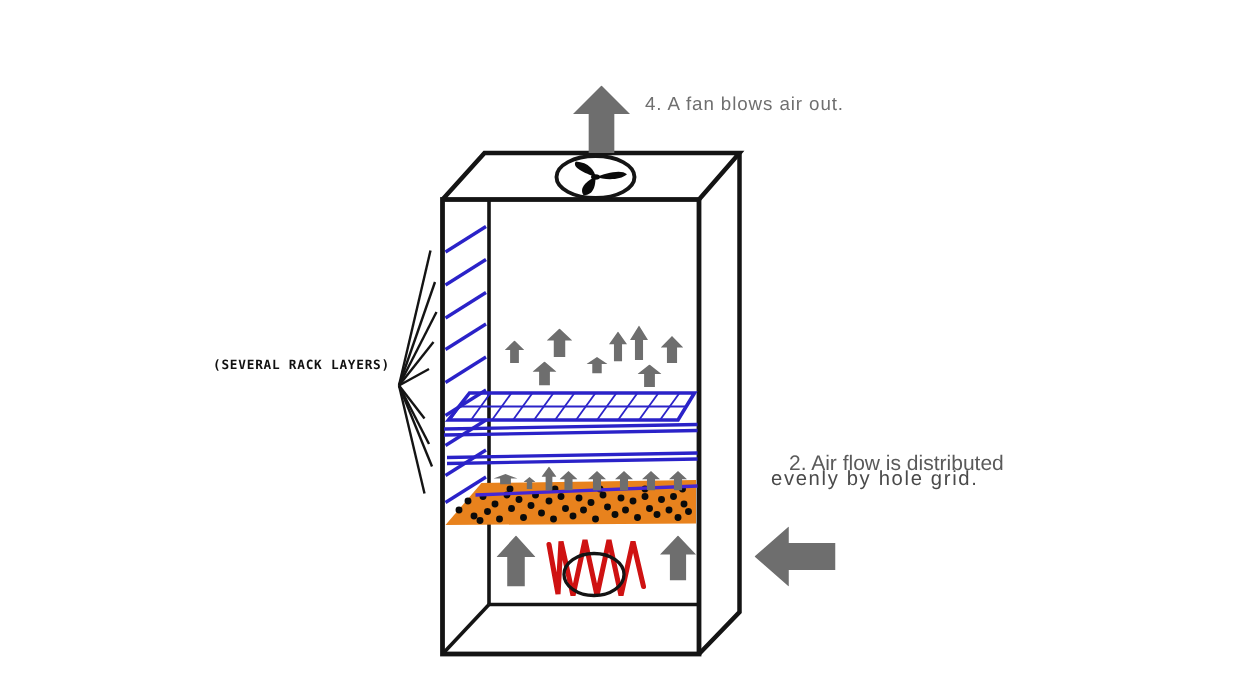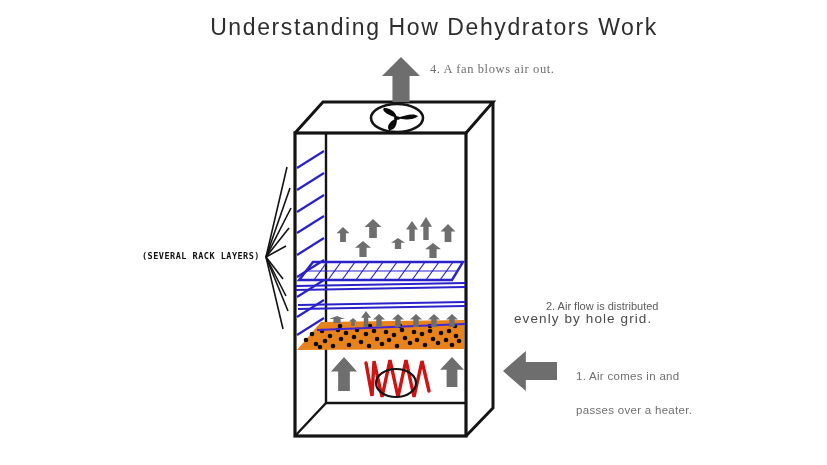--- a/index.html
+++ b/index.html
@@ -6,31 +6,31 @@
   .stage{
     position:relative;width:827px;height:465px;background:#ffffff;
     font-family:"Liberation Sans",sans-serif;overflow:hidden;
   }
   .stage svg{position:absolute;left:0;top:0;}
   .lbl{position:absolute;white-space:pre;}
   .title{
     top:14px;left:434px;transform:translateX(-50%);
     font-size:23px;letter-spacing:1.6px;color:var(--title-ink);font-weight:500;
   }
-  .step4{top:62px;left:430px;font-size:12.5px;letter-spacing:.6px;color:var(--label-gray);font-family:Liberation Serif, serif;}
+  .step4{top:62px;left:430px;font-size:12.5px;letter-spacing:.6px;color:var(--label-gray);}
   .step3-main{top:193px;left:508px;font-size:14.5px;letter-spacing:.9px;color:var(--label-dark);}
   .step3-sub{
     top:213px;left:508px;font-family:"Liberation Serif",serif;
     font-size:10.5px;letter-spacing:.8px;color:var(--serif-gray);
   }
-  .step2-sub{top:300px;left:546px;font-size:11px;color:var(--small-gray);}
+  .step2-sub{top:300px;left:526px;font-size:14px;color:var(--small-gray);}
   .step2-main{top:311px;left:514px;font-size:13.5px;letter-spacing:1.1px;color:var(--label-dark);}
   .step1{top:351px;left:562px;font-size:11.5px;line-height:17px;letter-spacing:.3px;color:var(--label-gray);}
   .racknote{
-    top:251px;left:142px;font-family:"DejaVu Sans Mono",monospace;
+    top:239px;left:142px;font-family:"DejaVu Sans Mono",monospace;
     font-size:8.5px;letter-spacing:.5px;color:#111;font-weight:bold;
   }
   .ink{stroke:var(--ink);fill:none;}
   .blue{stroke:var(--rack-blue);fill:none;}
   .gray{fill:var(--arrow-gray);}
 </style>
 </head>
 <body>
 
 <div class="stage">
@@ -201,22 +201,17 @@
     </g>
 
     <g>
       <use href="#arrow-up" x="331" y="357" width="26" height="34" class="gray"></use>
       <use href="#arrow-up" x="440" y="357" width="24" height="30" class="gray"></use>
     </g>
 
     <use href="#arrow-left" x="503" y="351" width="54" height="40" class="gray"></use>
   </svg>
 
-  <div class="lbl title">Understanding How Dehydrators Work</div>
   <div class="lbl step4">4. A fan blows air out.</div>
   <div class="lbl step2-sub">2. Air flow is distributed</div>
   <div class="lbl step2-main">evenly by hole grid.</div>
-  <div class="lbl step1">
-    <span>1. Air comes in and</span><br>
-    <span>passes over a heater.</span>
-  </div>
   <div class="lbl racknote">(SEVERAL RACK LAYERS)</div>
 </div>
 
 </body></html>

